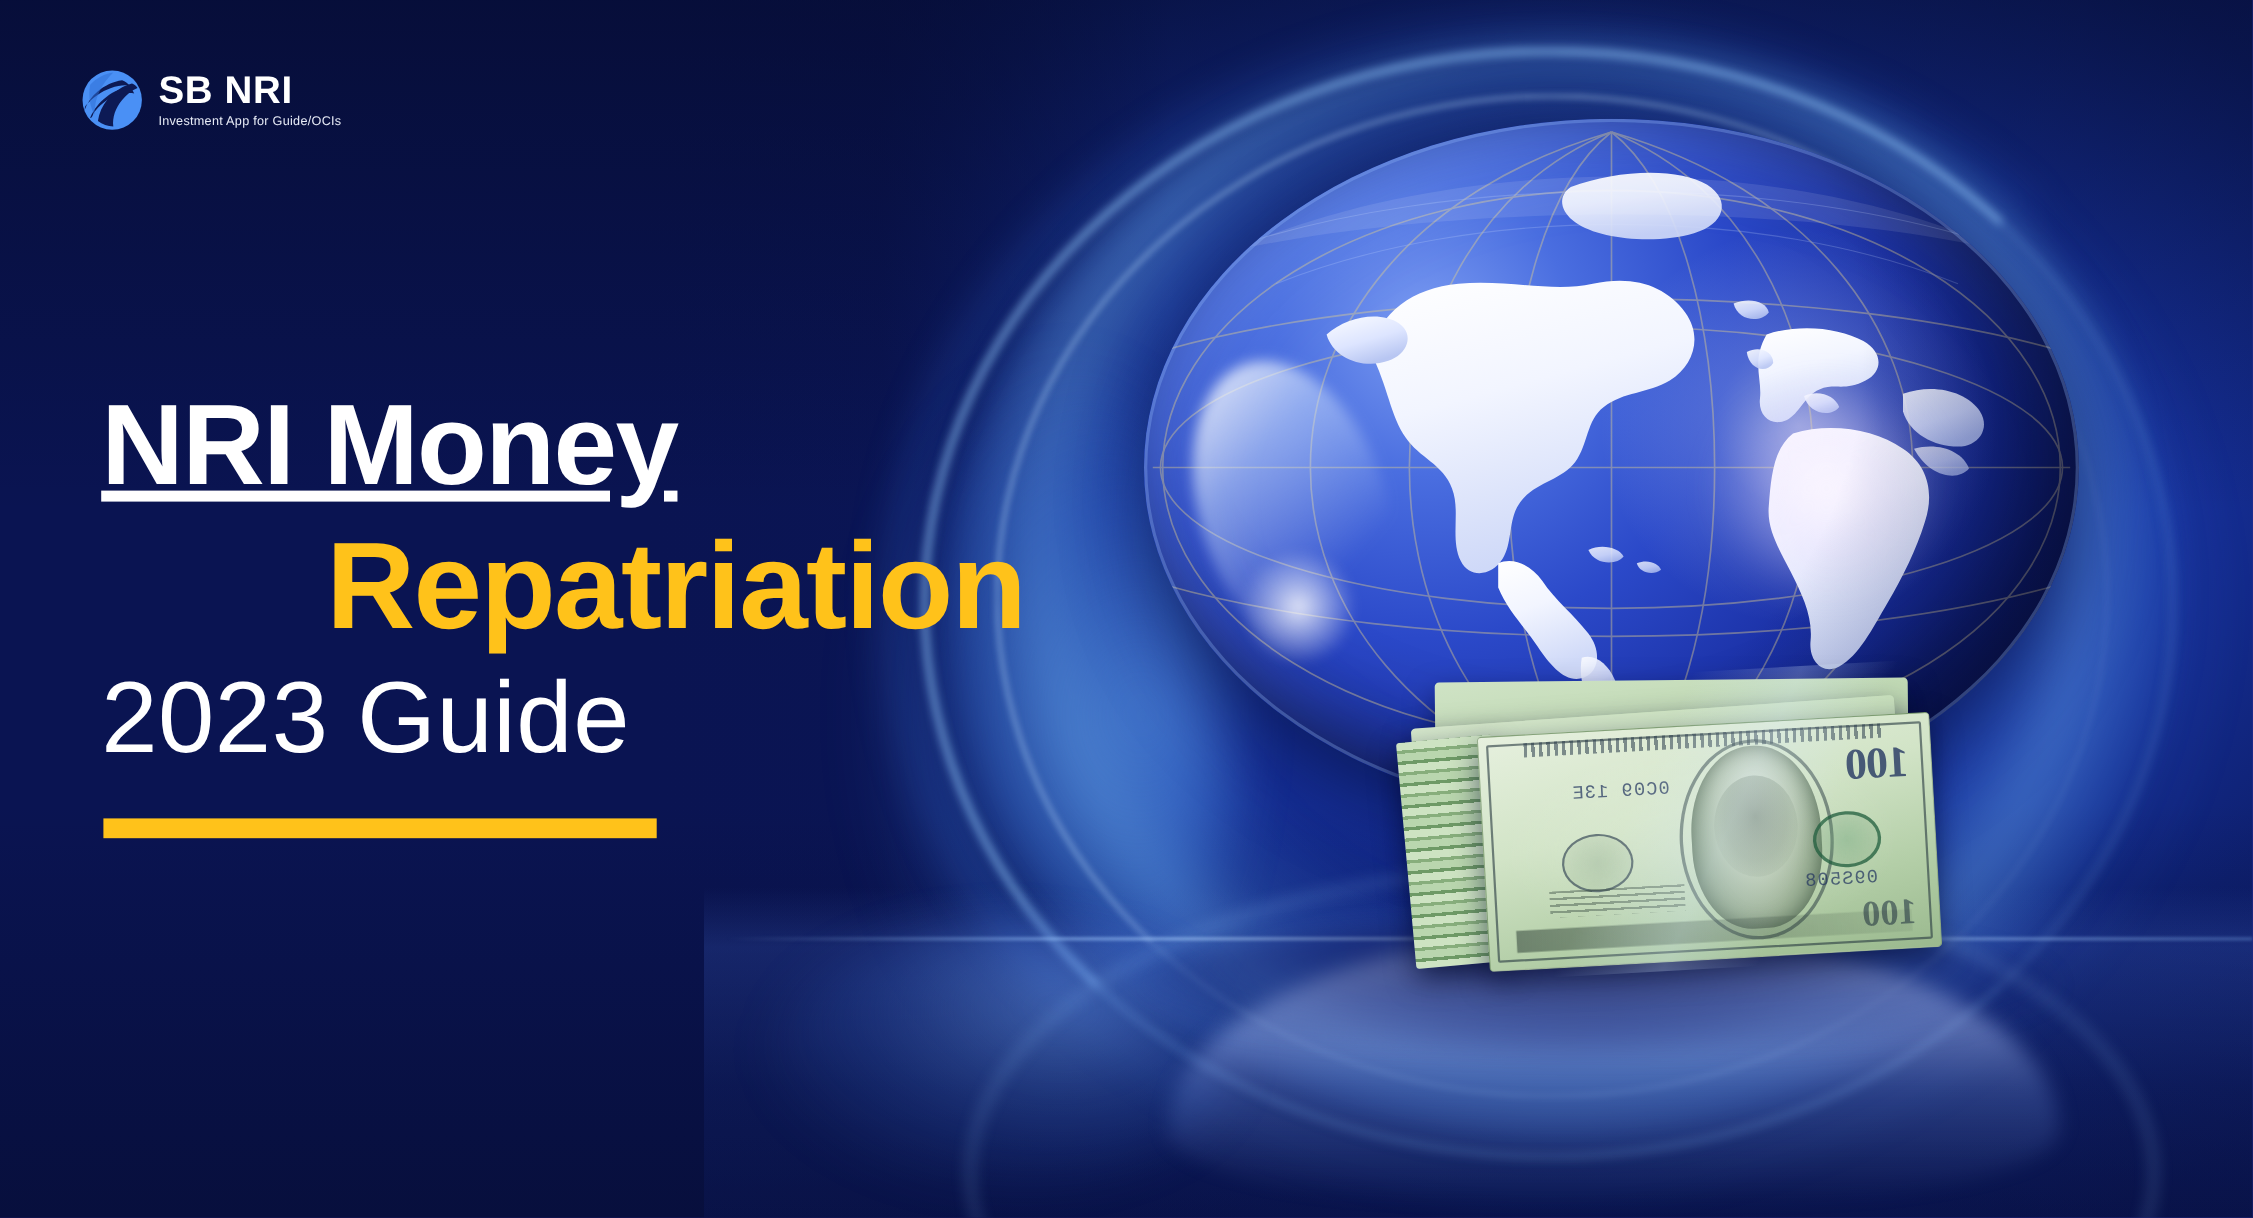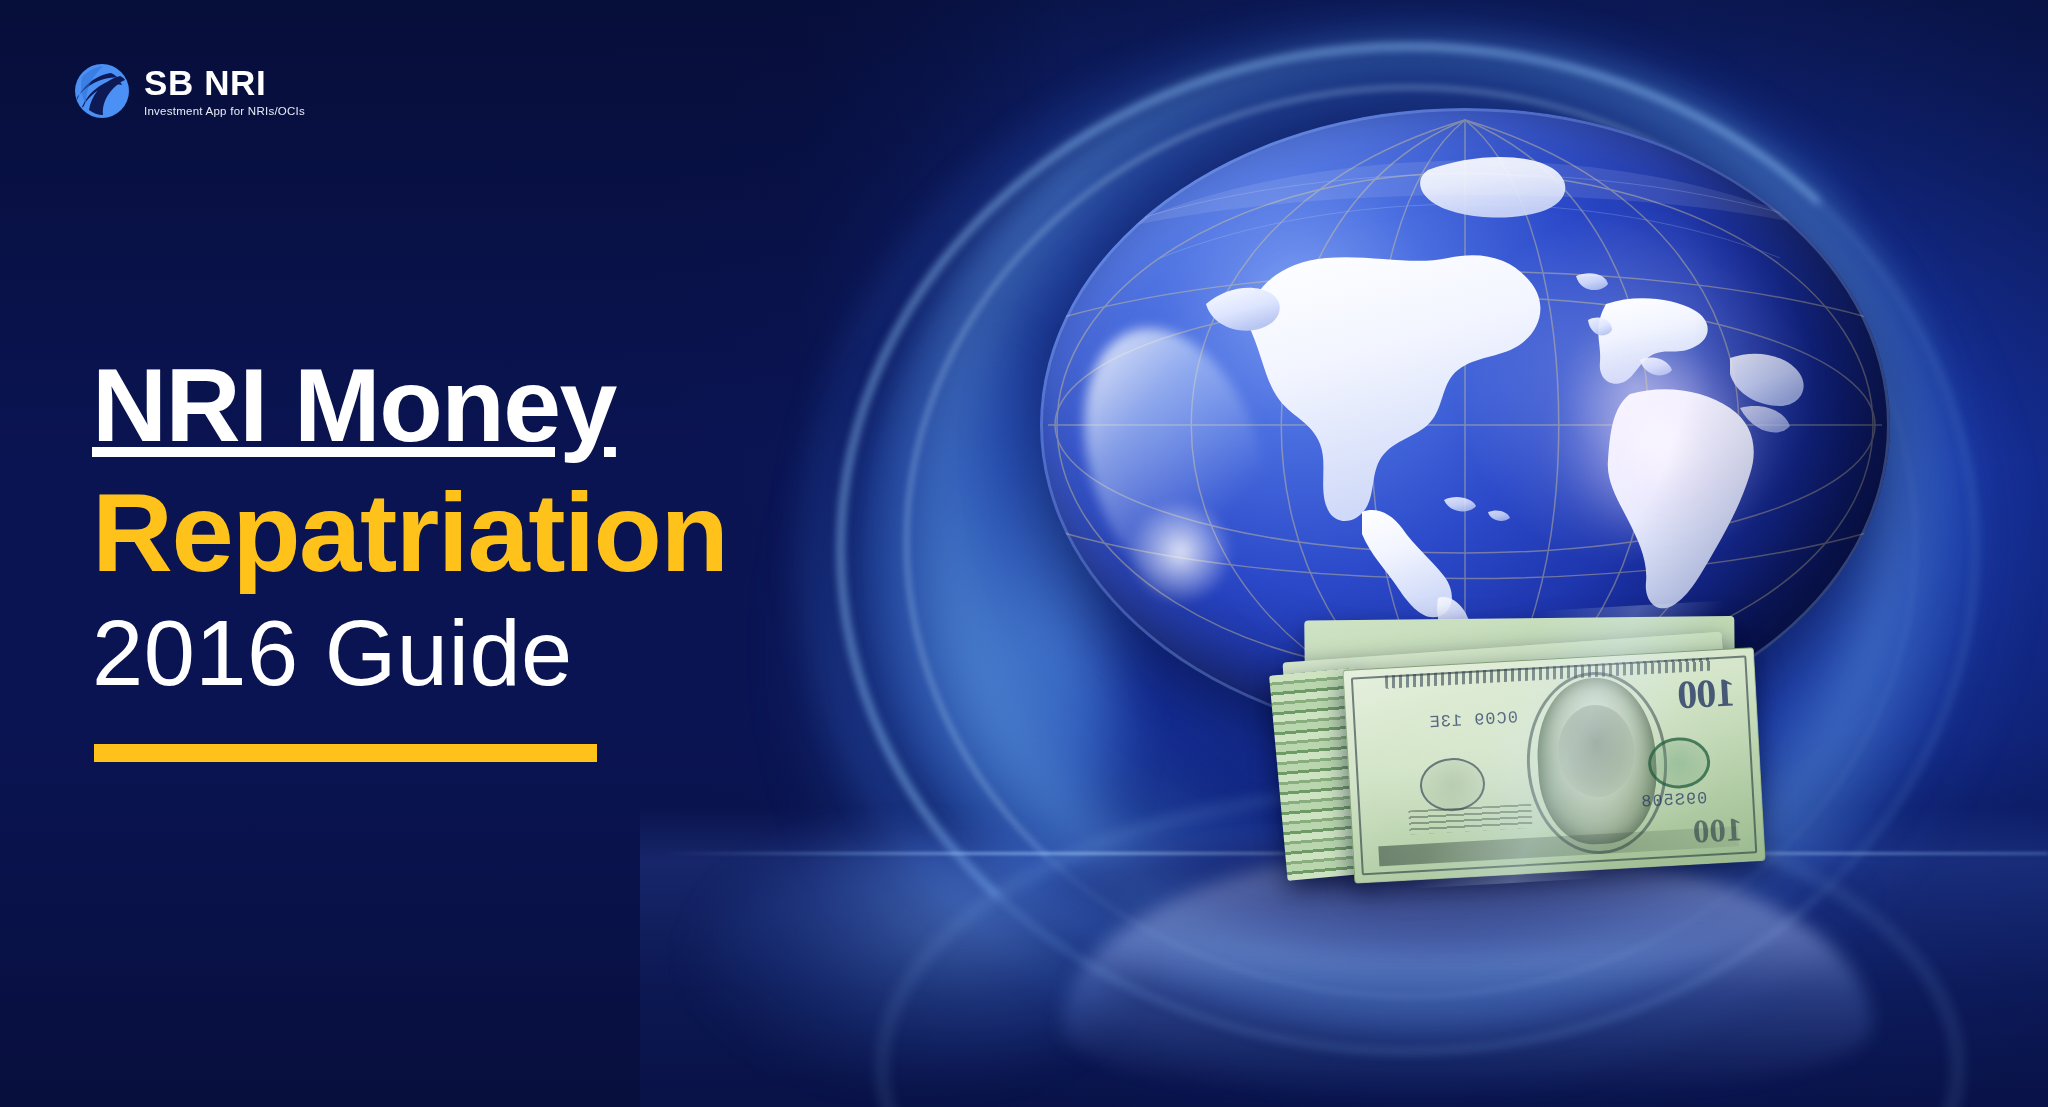--- a/index.html
+++ b/index.html
@@ -390,20 +390,21 @@
     text-decoration: underline;
   }
   .line-2 {
     color: #FFC21A;
     font-size: 112px;
     font-weight: 700;
     line-height: 1.02;
     letter-spacing: -1.5px;
     margin-top: 18px;
     white-space: nowrap;
+    text-align: right;
   }
   .line-3 {
     color: #ffffff;
     font-size: 92px;
     font-weight: 300;
     line-height: 1.04;
     letter-spacing: 0.5px;
     margin-top: 16px;
     white-space: nowrap;
   }
@@ -551,24 +552,24 @@
              C 28 44 31 35 37 28 C 41 23 46 19 51 17 C 50 15 48 14 46 13 Z"></path>
         <path fill="#0d1a55" d="M11 40 C 16 33 23 27 31 24 C 37 22 43 21 48 22 C 47 20 46 18 44 17
              C 37 17 29 20 23 25 C 16 30 11 37 8 44 C 9 45 10 43 11 40 Z"></path>
         <path fill="#0d1a55" d="M4 33 C 10 26 18 20 27 17 C 33 15 39 14 44 15 C 42 13 40 11 37 10
              C 29 11 21 15 15 20 C 9 25 5 31 3 37 C 3 36 3 34 4 33 Z"></path>
         <path fill="#2f6fd6" opacity="0.55" d="M8 14 C 14 8 21 4 29 3 C 24 8 19 14 16 21 C 13 27 12 34 12 41 C 8 35 6 24 8 14 Z"></path>
       </svg>
     </div>
     <div class="logo-text">
       <div class="logo-name">SB NRI</div>
-      <div class="logo-tag">Investment App for NRIs/OCIs</div>
+      <div class="logo-tag">Investment App for Guide/OCIs</div>
     </div>
   </div>
 
   <div class="headline">
     <div class="line-1">NRI Money</div>
     <div class="line-2">Repatriation</div>
-    <div class="line-3">2016 Guide</div>
+    <div class="line-3">2023 Guide</div>
     <div class="rule"></div>
   </div>
 
 </div>
 
 </body></html>

